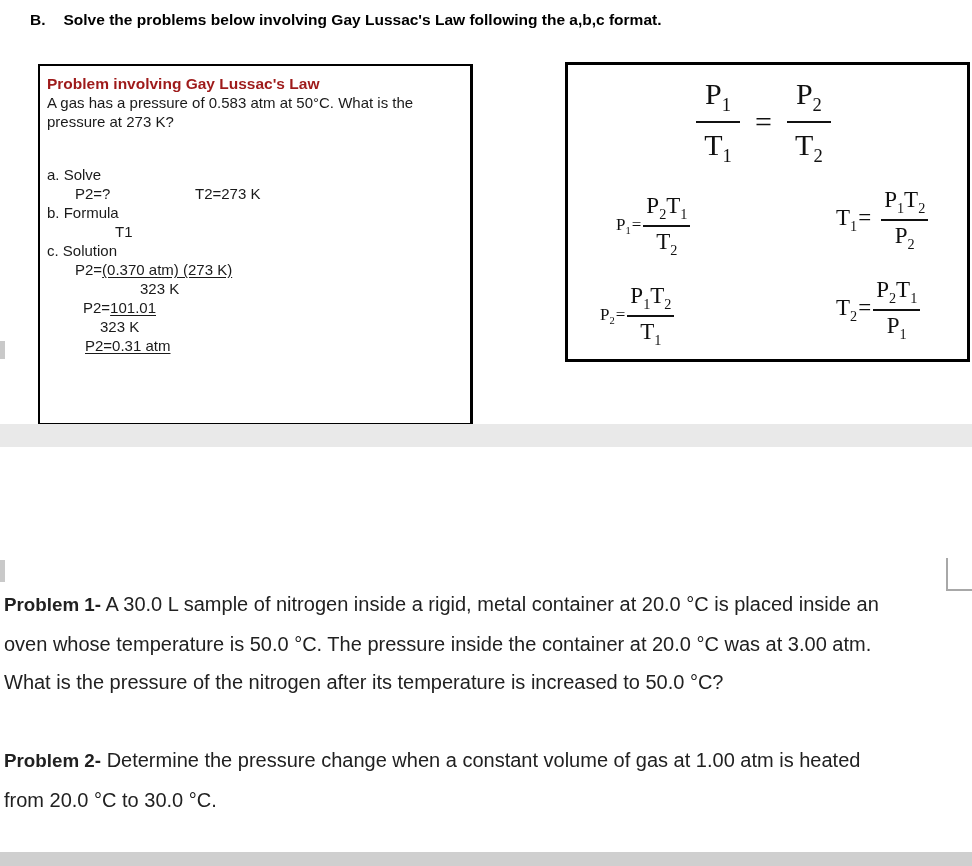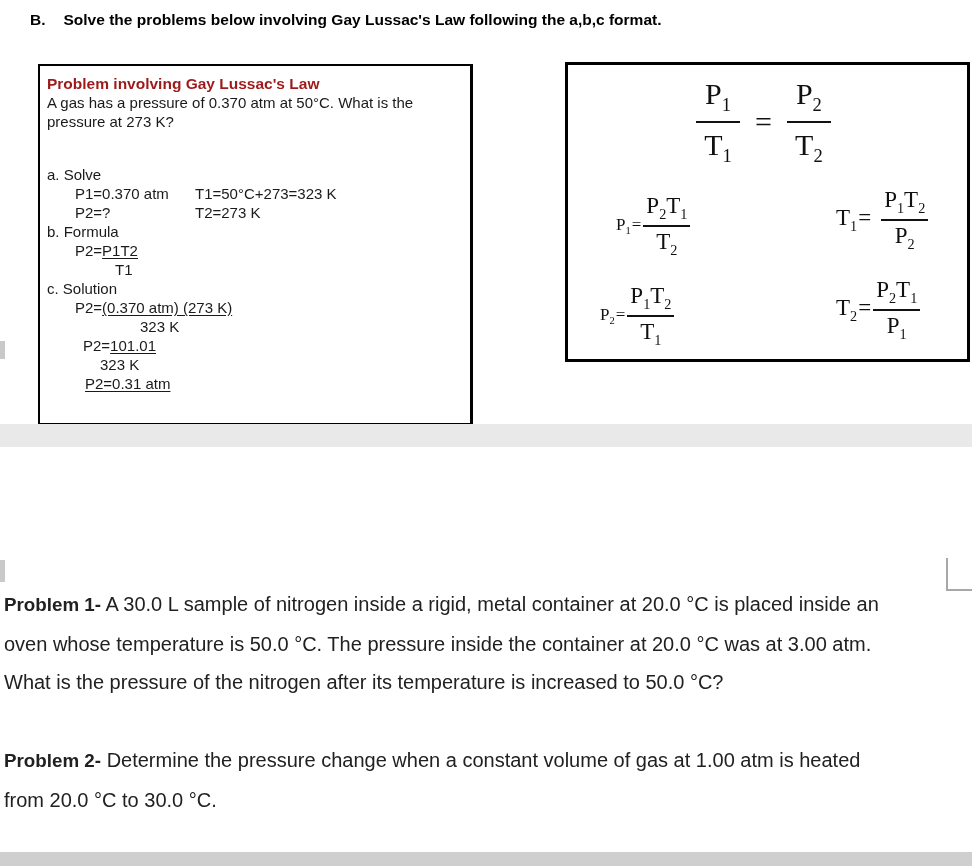--- a/index.html
+++ b/index.html
@@ -97,36 +97,29 @@
 
 <div>
 
   <div class="header">
     <span>B.</span>
     <span>Solve the problems below involving Gay Lussac's Law following the a,b,c format.</span>
   </div>
 
   <div class="example-box">
     <div class="box-title">Problem involving Gay Lussac's Law</div>
-    <div class="question">A gas has a pressure of 0.370 atm at 50°C. What is the pressure at 273 K?</div>
+    <div class="question">A gas has a pressure of 0.583 atm at 50°C. What is the pressure at 273 K?</div>
 
     <div class="given-label">a. Solve</div>
-    <div class="grow">
-      <span class="gcol1">P1=0.370 atm</span>
-      <span>T1=50°C+273=323 K</span>
-    </div>
     <div class="grow">
       <span class="gcol1">P2=?</span>
       <span>T2=273 K</span>
     </div>
 
     <div>b. Formula</div>
-    <div class="fline">
-      <span>P2=</span><span class="u">P1T2</span>
-    </div>
     <div class="fden">T1</div>
 
     <div>c. Solution</div>
     <div class="fline">
       <span>P2=</span><span class="u">(0.370 atm) (273 K)</span>
     </div>
     <div class="s1den">323 K</div>
     <div class="s2line">
       <span>P2=</span><span class="u">101.01</span>
     </div>

